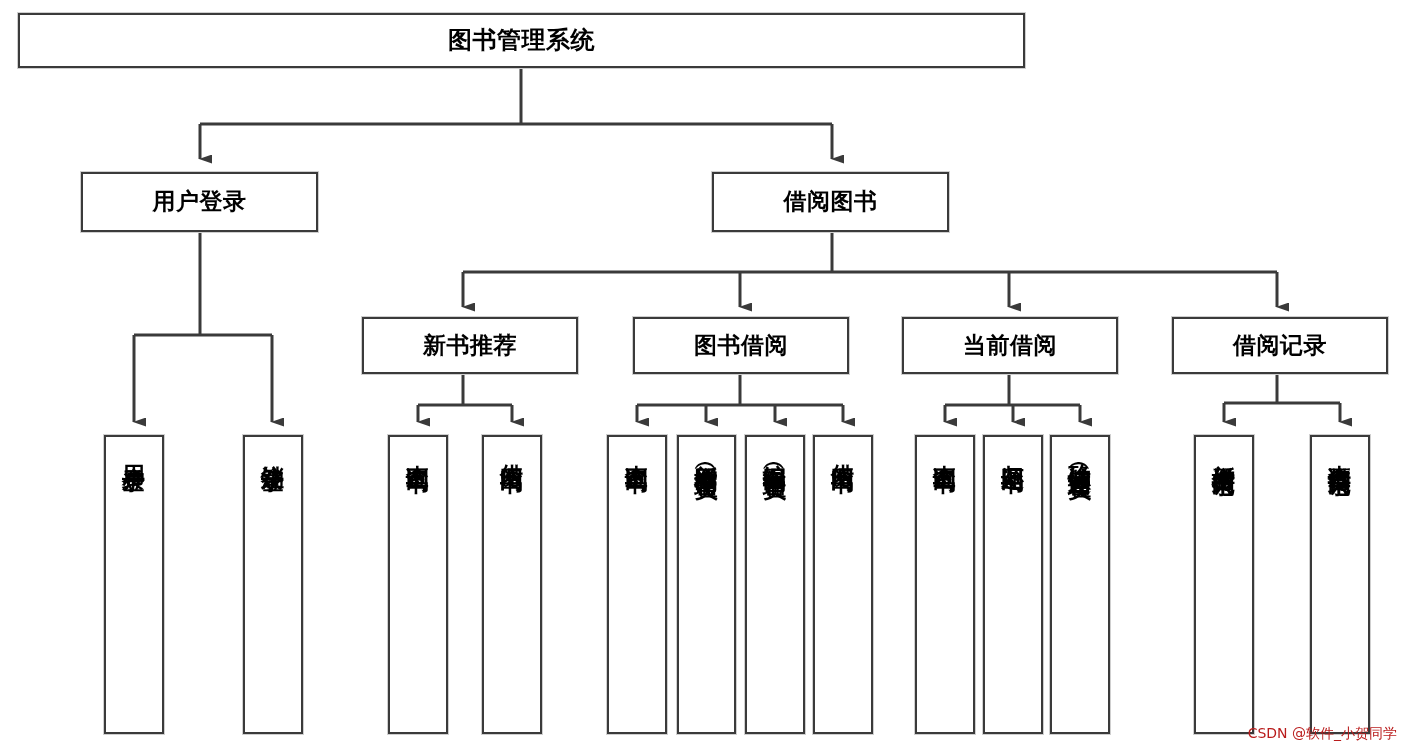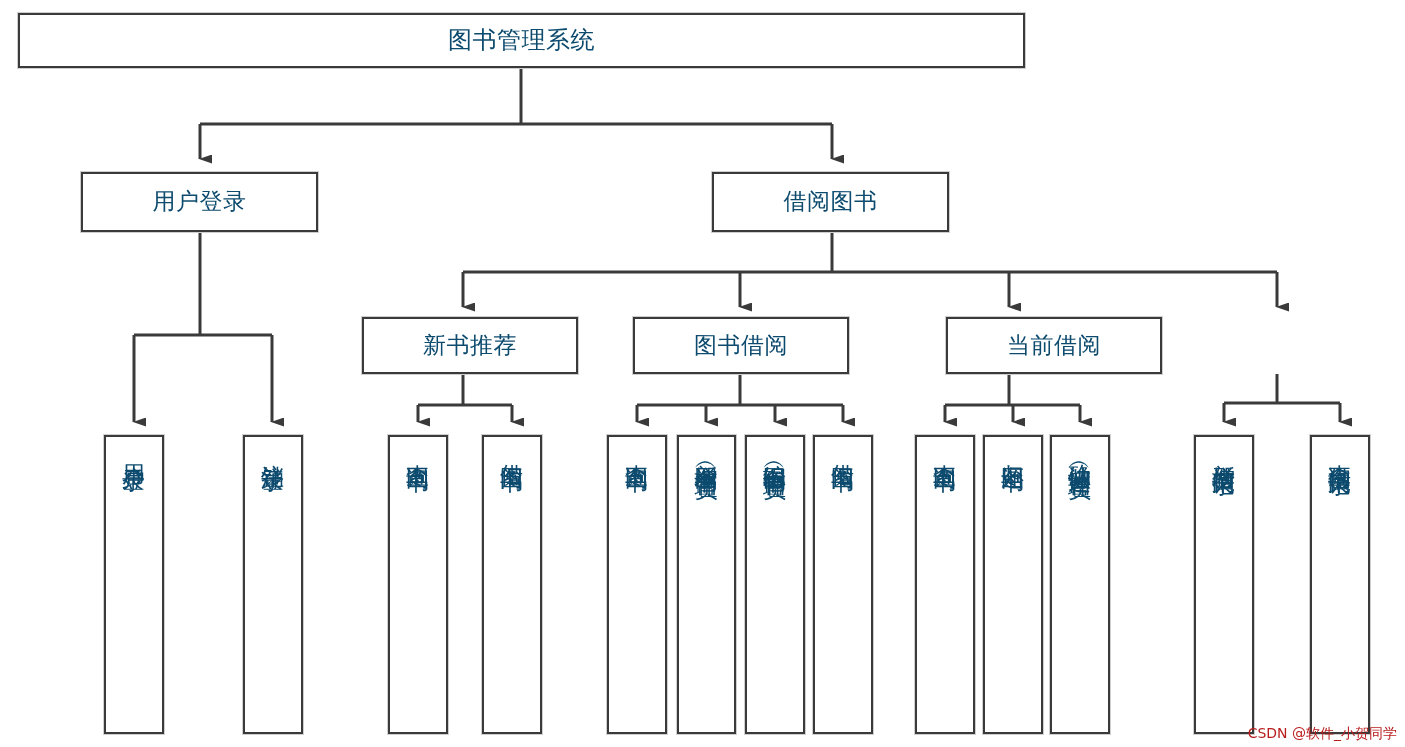--- a/index.html
+++ b/index.html
@@ -28,22 +28,23 @@
   }
   .node {
     position: absolute;
     box-sizing: border-box;
     background: #ffffff;
     border: 2px solid #3a3a3a;
     box-shadow: 0 0 0 1px #cfcfcf;
     display: flex;
     align-items: center;
     justify-content: center;
-    color: #0c4a6e;
+    color: #000000;
     text-align: center;
+    font-weight: bold;
   }
   .node-label {
     display: block;
     line-height: 1.18;
     letter-spacing: 0.5px;
   }
   
   .node.horiz .node-label {
     writing-mode: horizontal-tb;
     font-size: 23px;
@@ -143,24 +144,27 @@
   </div>
 
   <div class="node horiz" style="left:362px; top:317px; width:216px; height:57px;">
     <span class="node-label">新书推荐</span>
   </div>
 
   <div class="node horiz" style="left:633px; top:317px; width:216px; height:57px;text-align:right;">
     <span class="node-label">图书借阅</span>
   </div>
 
-  <div class="node horiz" style="left:902px; top:317px; width:216px; height:57px;margin-left:44px;">
+  <div class="node horiz" style="left:902px; top:317px; width:216px; height:57px;">
     <span class="node-label">当前借阅</span>
   </div>
 
+  <div class="node horiz" style="left:1172px; top:317px; width:216px; height:57px;">
+    <span class="node-label">借阅记录</span>
+  </div>
 
   <div class="node vert" style="left:104px; top:435px; width:60px; height:299px;">
     <span class="node-label">用户登录</span>
   </div>
 
   <div class="node vert" style="left:243px; top:435px; width:60px; height:299px;">
     <span class="node-label">注销登录</span>
   </div>
 
   <div class="node vert" style="left:388px; top:435px; width:60px; height:299px;">

